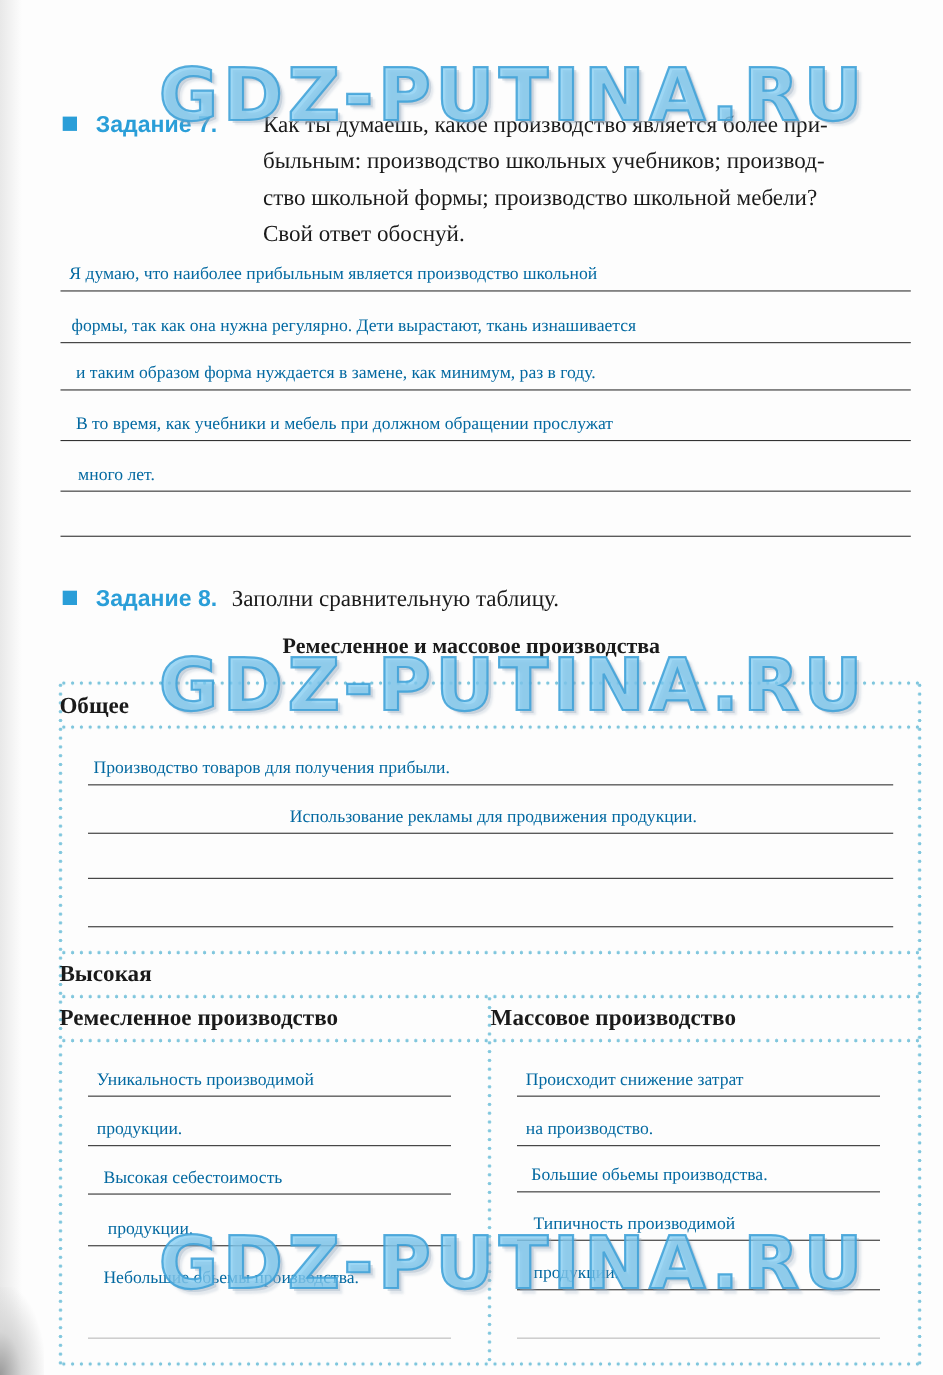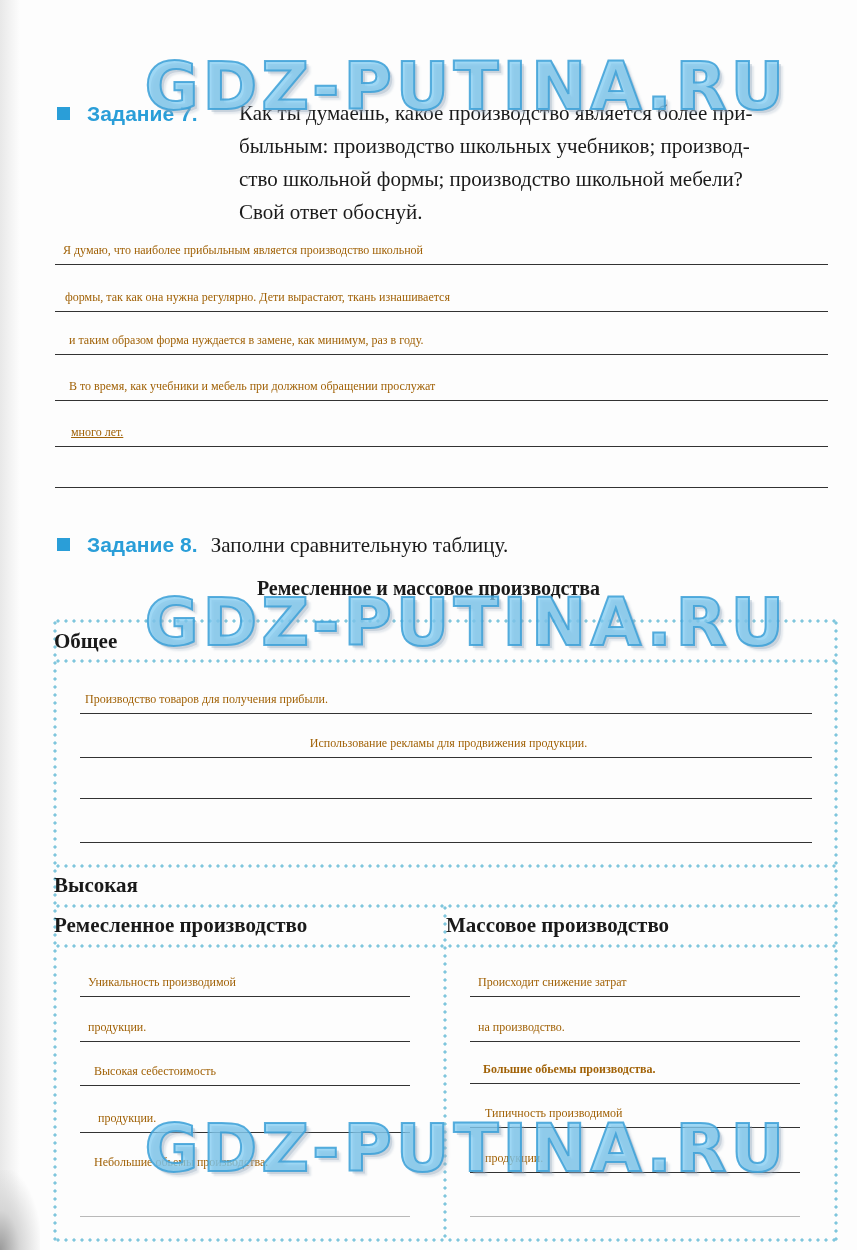--- a/index.html
+++ b/index.html
@@ -27,22 +27,22 @@
     .task-label {
       font-family: "Liberation Sans", sans-serif; font-weight: bold;
       color: #2a9ed8; font-size: 21px;
     }
     .task7 .body-text {
       position: absolute; left: 182px; top: 0; width: 610px;
       text-align: justify; text-align-last: left;
     }
     .ans-line {
       position: absolute; border-bottom: 1.3px solid #333; height: 30px;
-      font-size: 12px; line-height: 30px; white-space: nowrap;
-      color: #a16207;
+      font-size: 16px; line-height: 30px; white-space: nowrap;
+      color: #0369a1;
     }
     .ans-line.light { border-bottom: 1px solid #b9b9b9; }
     .title-center {
       position: absolute; left: 0; width: 857px; text-align: center;
       font-weight: bold; font-size: 20px;
     }
     .dot-h {
       position: absolute; height: 4px;
       background-image: radial-gradient(circle, #7fc6dd 1.4px, transparent 1.8px);
       background-size: 8px 4px; background-repeat: repeat-x;
@@ -78,21 +78,21 @@
     <div>быльным: производство школьных учебников; производ-</div>
     <div>ство школьной формы; производство школьной мебели?</div>
     <div>Свой ответ обоснуй.</div>
   </div>
 </div>
 
 <div class="ans-line" style="left:55px; top:235px; width:773px; padding-left:8px; box-sizing:border-box;">Я думаю, что наиболее прибыльным является производство школьной</div>
 <div class="ans-line" style="left:55px; top:282px; width:773px; padding-left:10px; box-sizing:border-box;">формы, так как она нужна регулярно. Дети вырастают, ткань изнашивается</div>
 <div class="ans-line" style="left:55px; top:325px; width:773px; padding-left:14px; box-sizing:border-box;">и таким образом форма нуждается в замене, как минимум, раз в году.</div>
 <div class="ans-line" style="left:55px; top:371px; width:773px; padding-left:14px; box-sizing:border-box;">В то время, как учебники и мебель при должном обращении прослужат</div>
-<div class="ans-line" style="left:55px; top:417px; width:773px; padding-left:16px; box-sizing:border-box;text-decoration:underline;">много лет.</div>
+<div class="ans-line" style="left:55px; top:417px; width:773px; padding-left:16px; box-sizing:border-box;">много лет.</div>
 <div class="ans-line" style="left:55px; top:457px; width:773px;"></div>
 
 <div class="task-head" style="top:528px;">
   <span class="task-marker"></span><span class="task-label">Задание 8.</span>
   <span style="margin-left:8px;">Заполни сравнительную таблицу.</span>
 </div>
 
 <div class="title-center" style="top:577px;">Ремесленное и массовое производства</div>
 
 <div class="dot-h" style="left:54px; top:619px; width:784px;"></div>
@@ -117,20 +117,20 @@
 
 <div class="ans-line" style="left:80px; top:967px; width:330px; padding-left:8px; box-sizing:border-box;">Уникальность производимой</div>
 <div class="ans-line" style="left:80px; top:1012px; width:330px; padding-left:8px; box-sizing:border-box;">продукции.</div>
 <div class="ans-line" style="left:80px; top:1056px; width:330px; padding-left:14px; box-sizing:border-box;">Высокая себестоимость</div>
 <div class="ans-line" style="left:80px; top:1103px; width:330px; padding-left:18px; box-sizing:border-box;">продукции.</div>
 <div class="ans-line" style="left:80px; top:1147px; width:360px; padding-left:14px; box-sizing:border-box; border-bottom:none;">Небольшие обьемы производства.</div>
 <div class="ans-line light" style="left:80px; top:1186px; width:330px;"></div>
 
 <div class="ans-line" style="left:470px; top:967px; width:330px; padding-left:8px; box-sizing:border-box;">Происходит снижение затрат</div>
 <div class="ans-line" style="left:470px; top:1012px; width:330px; padding-left:8px; box-sizing:border-box;">на производство.</div>
-<div class="ans-line" style="left:470px; top:1054px; width:330px; padding-left:13px; box-sizing:border-box;font-weight:bold;">Большие обьемы производства.</div>
+<div class="ans-line" style="left:470px; top:1054px; width:330px; padding-left:13px; box-sizing:border-box;">Большие обьемы производства.</div>
 <div class="ans-line" style="left:470px; top:1098px; width:330px; padding-left:15px; box-sizing:border-box;">Типичность производимой</div>
 <div class="ans-line" style="left:470px; top:1143px; width:330px; padding-left:15px; box-sizing:border-box;">продукции.</div>
 <div class="ans-line light" style="left:470px; top:1186px; width:330px;"></div>
 
 <div class="watermark" style="top:52px;">GDZ-PUTINA.RU</div>
 <div class="watermark" style="top:588px;">GDZ-PUTINA.RU</div>
 <div class="watermark" style="top:1114px;">GDZ-PUTINA.RU</div>
 
 </body></html>

